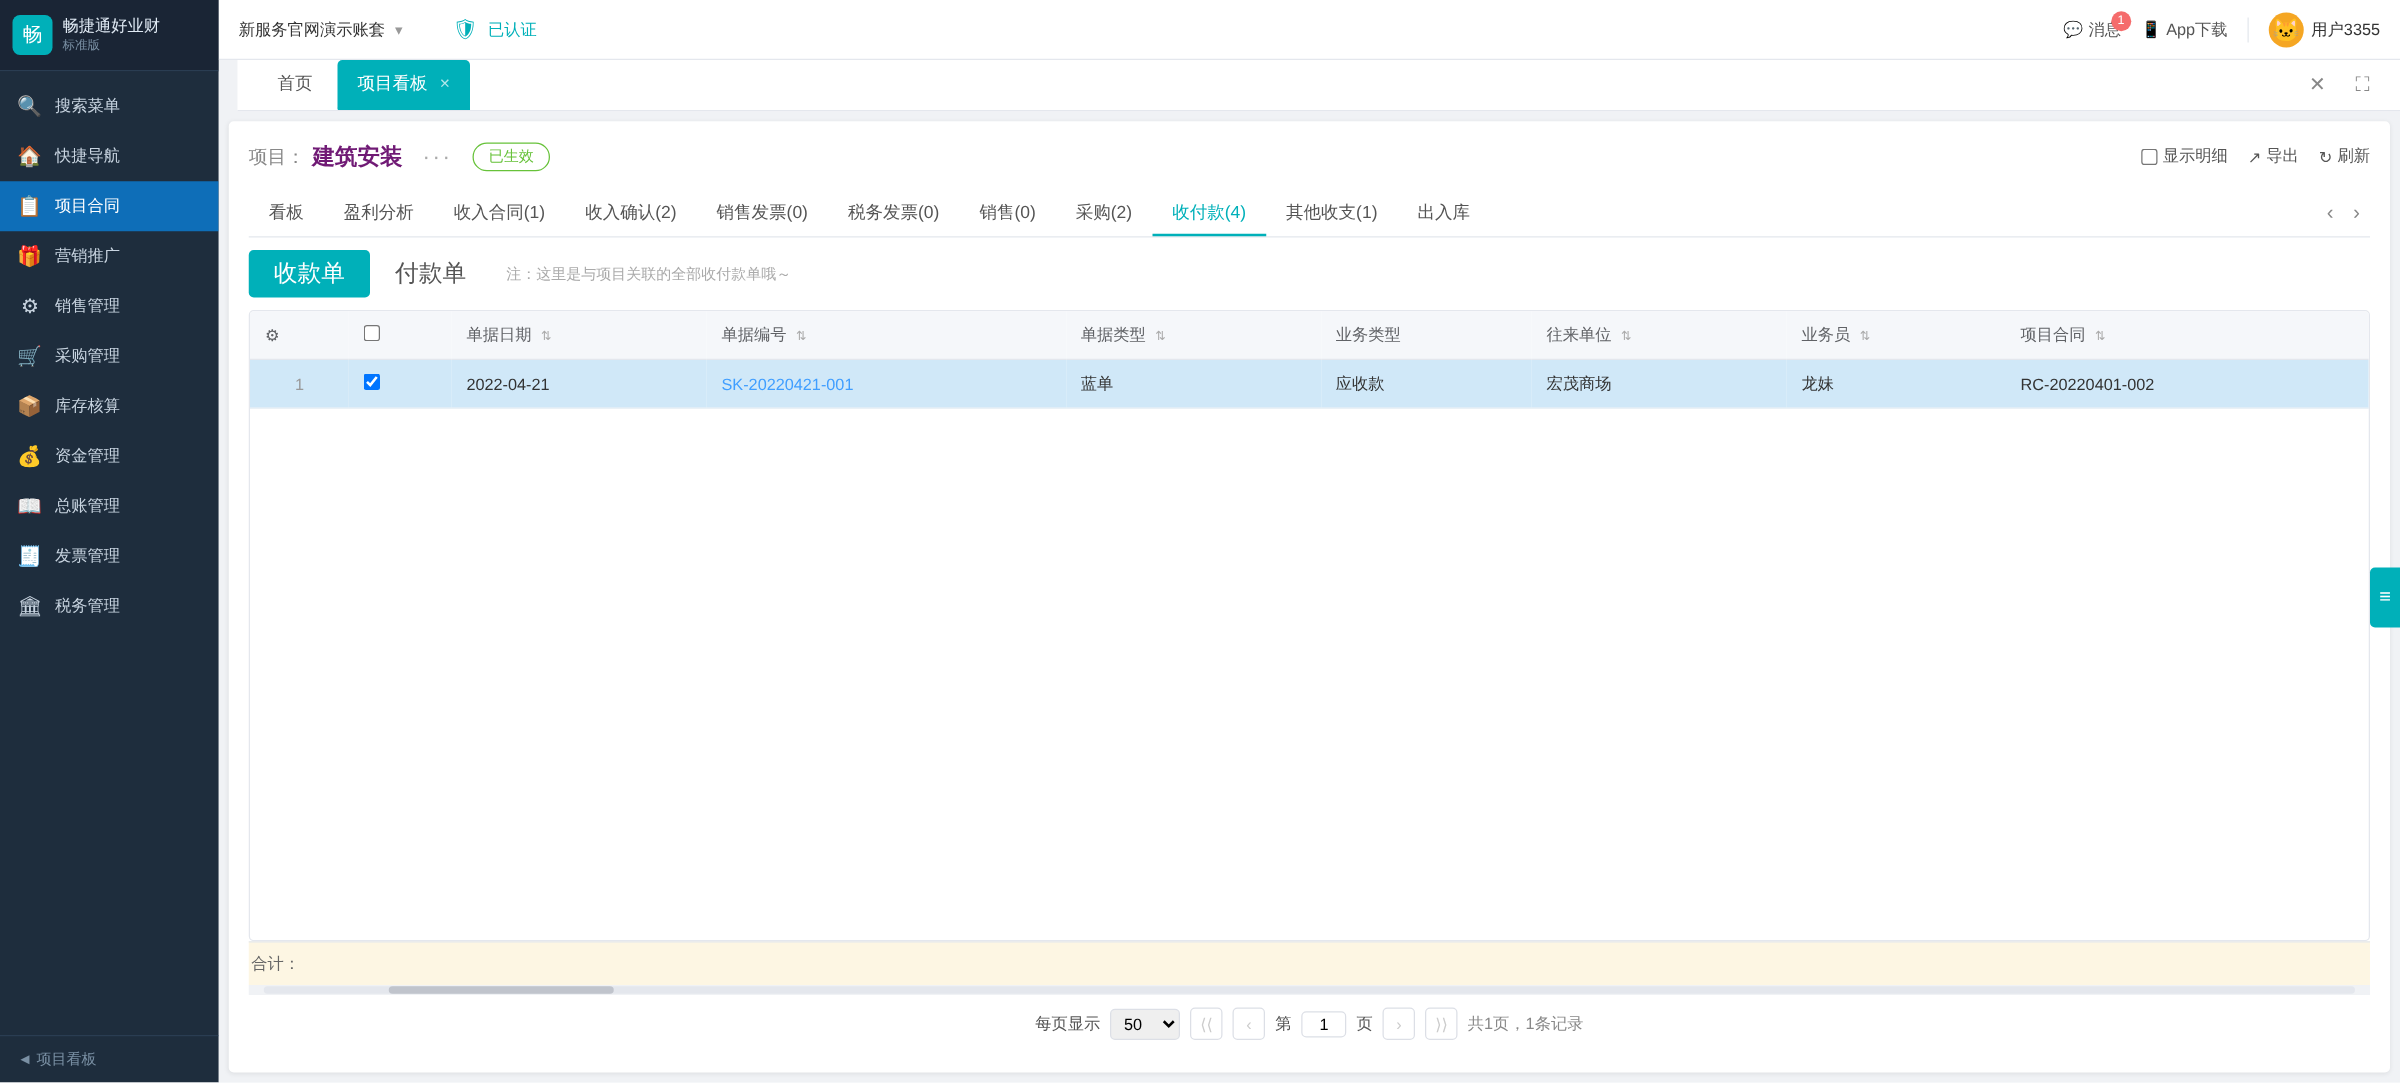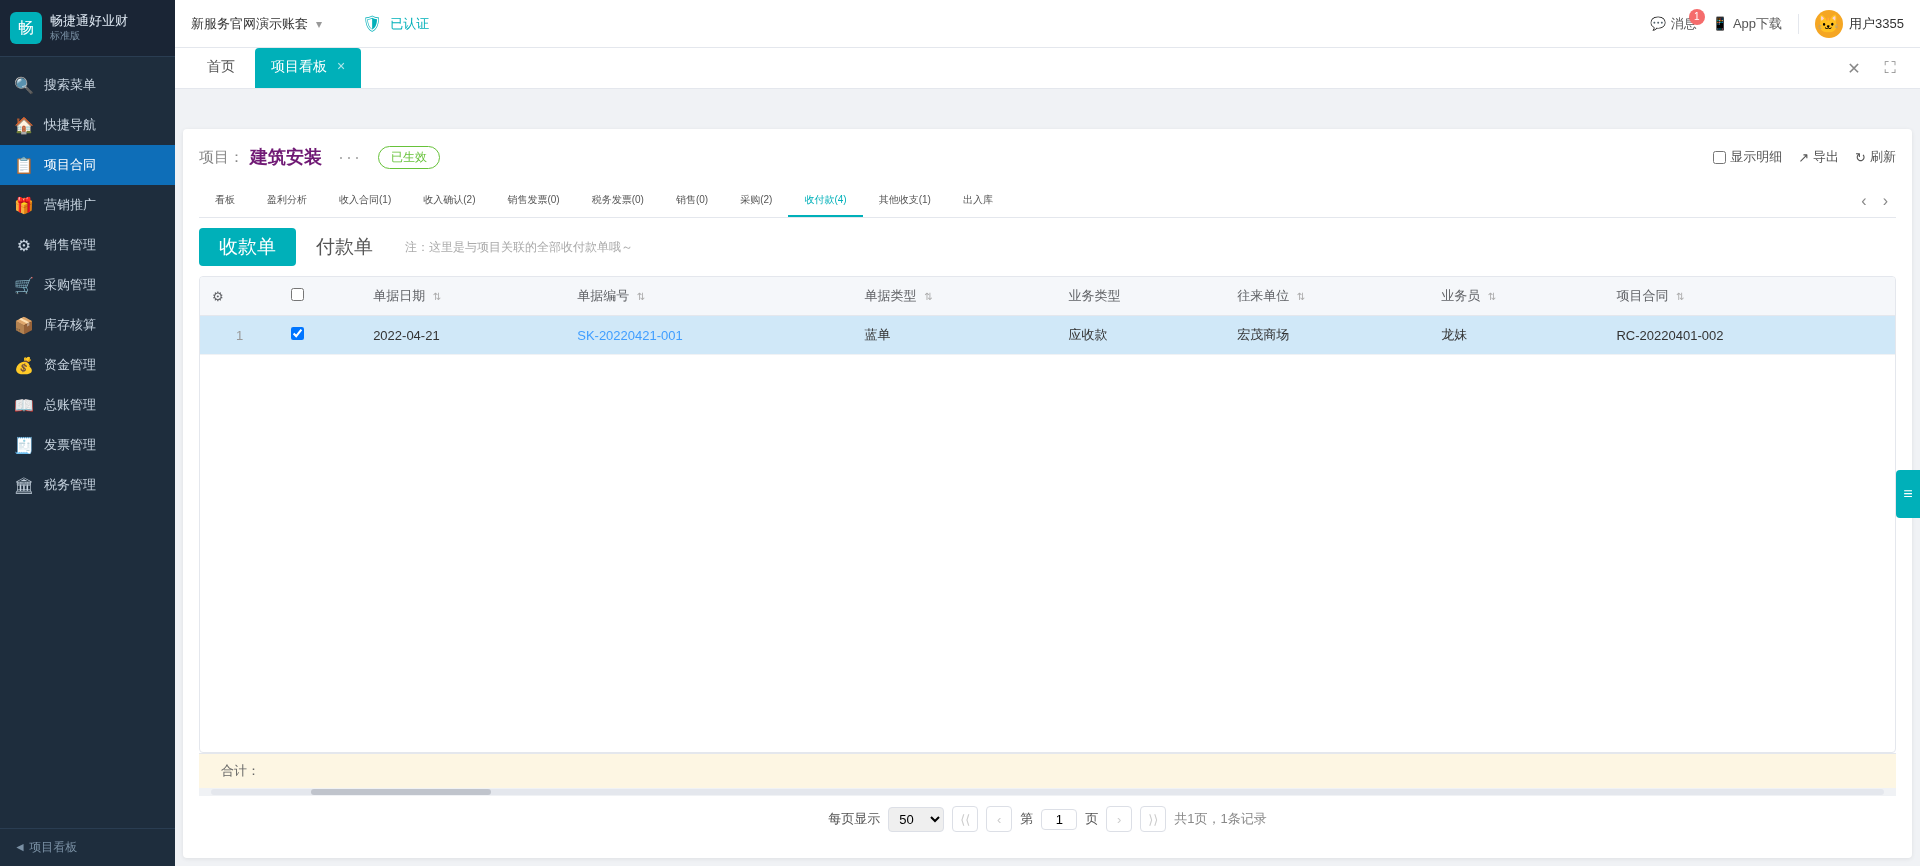--- a/index.html
+++ b/index.html
@@ -87,20 +87,21 @@
 
     
     .tabbar {
       background: white;
       padding: 0 16px;
       display: flex;
       align-items: center;
       border-bottom: 1px solid #e4e7ed;
       flex-shrink: 0;
       gap: 4px;
+      margin-left: 15px;
     }
     .tab-item {
       padding: 10px 16px;
       font-size: 14px;
       color: #555;
       cursor: pointer;
       border-bottom: 2px solid transparent;
     }
     .tab-item.active {
       background: #00b0b9;
@@ -124,21 +125,21 @@
     .project-more { margin-left: 16px; color: #aaa; cursor: pointer; letter-spacing: 2px; font-size: 18px; }
     .project-status { margin-left: 16px; border: 1px solid #67c23a; color: #67c23a; border-radius: 12px; padding: 2px 12px; font-size: 12px; }
     .project-actions { margin-left: auto; display: flex; align-items: center; gap: 16px; justify-content: space-between; }
     .project-action-item { display: flex; align-items: center; gap: 4px; color: #555; cursor: pointer; font-size: 13px; }
     .project-action-item input[type=checkbox] { cursor: pointer; }
 
     
     .sub-tabs { display: flex; align-items: center; border-bottom: 1px solid #e4e7ed; margin-bottom: 0; flex-shrink: 0; }
     .sub-tab {
       padding: 8px 16px;
-      font-size: 10px;
+      font-size: 14px;
       color: #555;
       cursor: pointer;
       border-bottom: 2px solid transparent;
       white-space: nowrap;
     }
     .sub-tab.active { color: #00b0b9; border-bottom: 2px solid #00b0b9; font-weight: 500; }
     .sub-tab-nav { display: flex; align-items: center; margin-left: auto; }
     .sub-tab-arrow { padding: 4px 8px; cursor: pointer; color: #888; font-size: 16px; }
 
     
@@ -175,21 +176,21 @@
       font-size: 13px;
     }
     .data-table tr.selected td { background: #d0e8f8; }
     .data-table .row-num { color: #999; text-align: center; }
     .data-table .link { color: #409eff; cursor: pointer; text-decoration: none; }
     .gear-col { text-align: center; color: #888; cursor: pointer; }
 
     
     .summary-row {
       background: #fdf6e3;
-      padding: 8px 22px;
+      padding: 8px 2px;
       font-size: 13px;
       color: #666;
       border-top: 1px solid #e4e7ed;
       flex-shrink: 0;
     }
 
     
     .scrollbar-area { height: 8px; background: #f0f2f5; display: flex; align-items: center; padding: 0 12px; flex-shrink: 0; }
     .scrollbar-track { flex: 1; height: 6px; background: #e4e7ed; border-radius: 3px; position: relative; }
     .scrollbar-thumb { width: 180px; height: 6px; background: #c0c4cc; border-radius: 3px; position: absolute; left: 100px; }
@@ -239,21 +240,21 @@
       width: 24px;
       height: 48px;
       display: flex;
       align-items: center;
       justify-content: center;
       border-radius: 4px 0 0 4px;
       cursor: pointer;
       font-size: 16px;
     }
 
-    .content-wrapper { flex: 1; overflow: hidden; display: flex; flex-direction: column; position: relative; margin-top: 32px; }
+    .content-wrapper { flex: 1; overflow: hidden; display: flex; flex-direction: column; position: relative; }
   </style>
 </head>
 <body>
 
 <div class="sidebar">
   <div class="sidebar-header">
     <div class="sidebar-logo">畅</div>
     <div>
       <div class="sidebar-title">畅捷通好业财</div>
       <div class="sidebar-subtitle">标准版</div>

